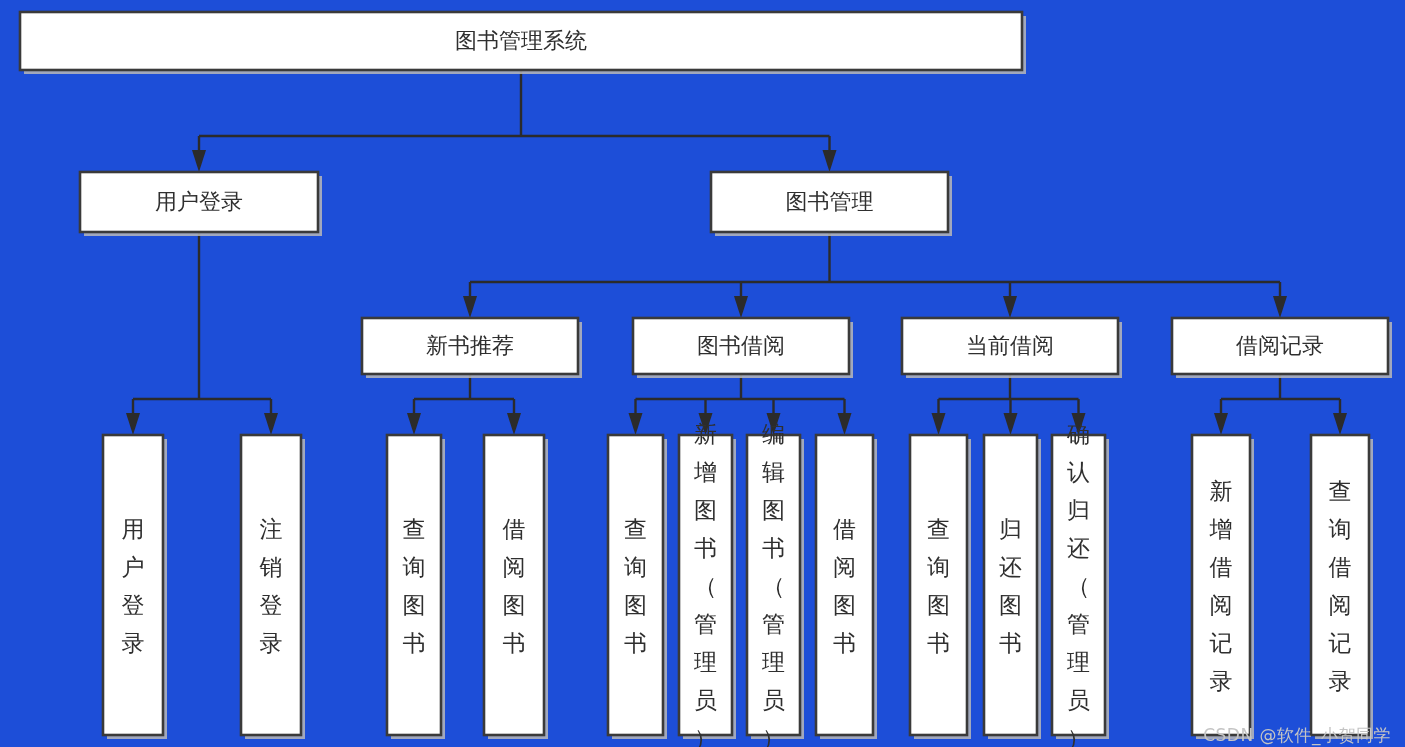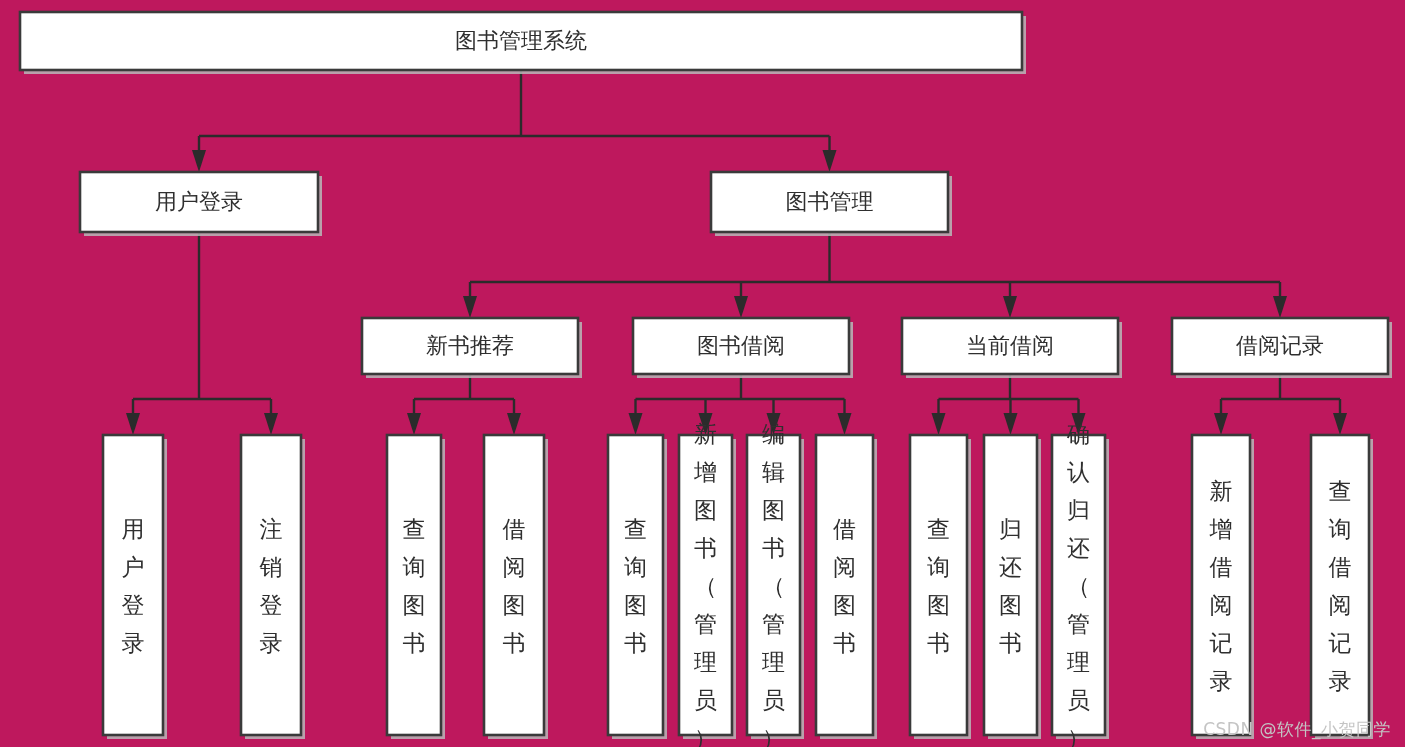--- a/index.html
+++ b/index.html
@@ -8,21 +8,21 @@
     padding: 0;
     background: #ffffff;
   }
   body {
     font-family: "DejaVu Sans", "Liberation Sans", sans-serif;
   }
   #canvas {
     position: relative;
     width: 1405px;
     height: 747px;
-    background: #be185d;
+    background: #1d4ed8;
     overflow: hidden;
   }
   svg#diagram {
     position: absolute;
     left: 0;
     top: 0;
     width: 1405px;
     height: 747px;
     display: block;
   }
@@ -57,21 +57,21 @@
   .nodelabel-v {
     fill: #2f2f2f;
     font-family: "DejaVu Sans", "Liberation Sans", sans-serif;
     font-size: 23px;
     text-anchor: middle;
     white-space: pre;
   }
   .watermark {
     position: absolute;
     right: 14px;
-    bottom: 6px;
+    bottom: 0;
     font-family: "DejaVu Sans", "Liberation Sans", sans-serif;
     font-size: 17px;
     color: #c4c4c4;
     letter-spacing: 0.5px;
     user-select: none;
     pointer-events: none;
     white-space: nowrap;
     text-align: center;
   }
 </style>

